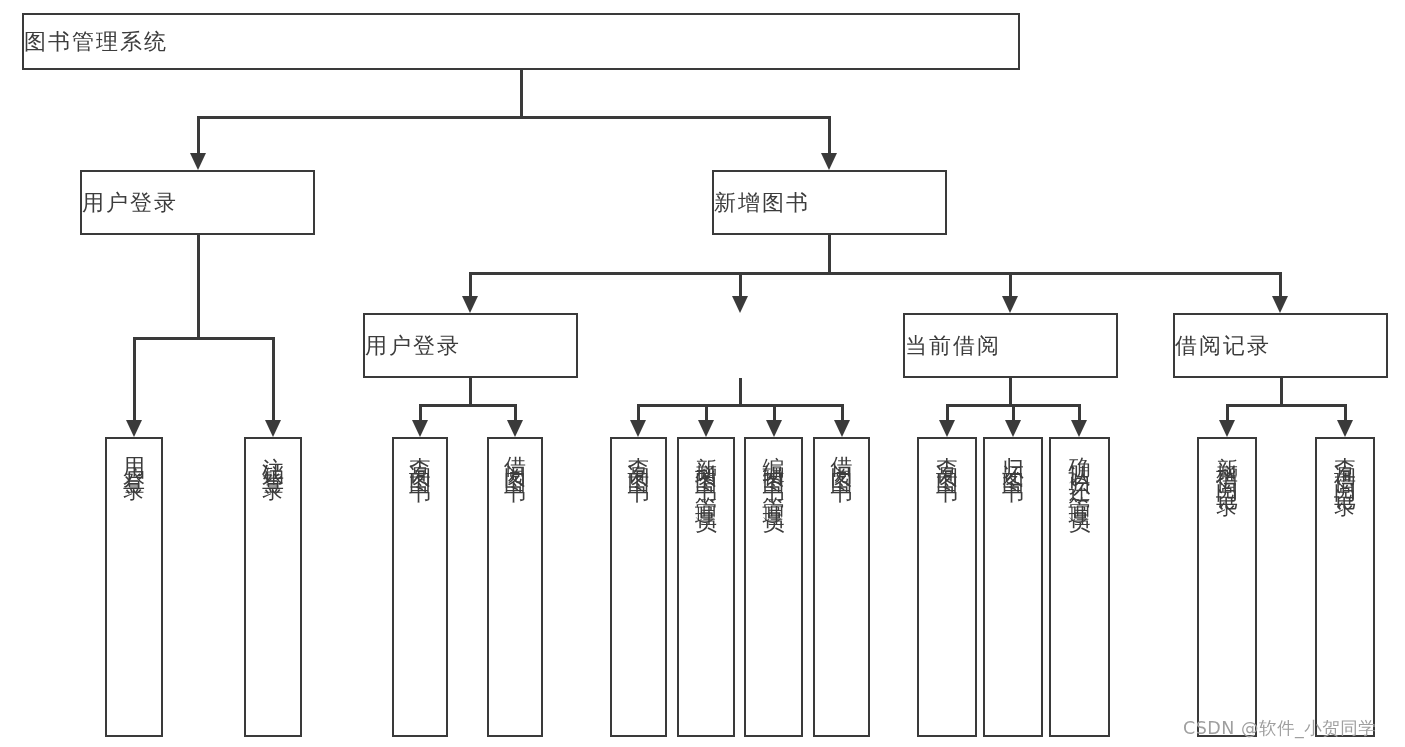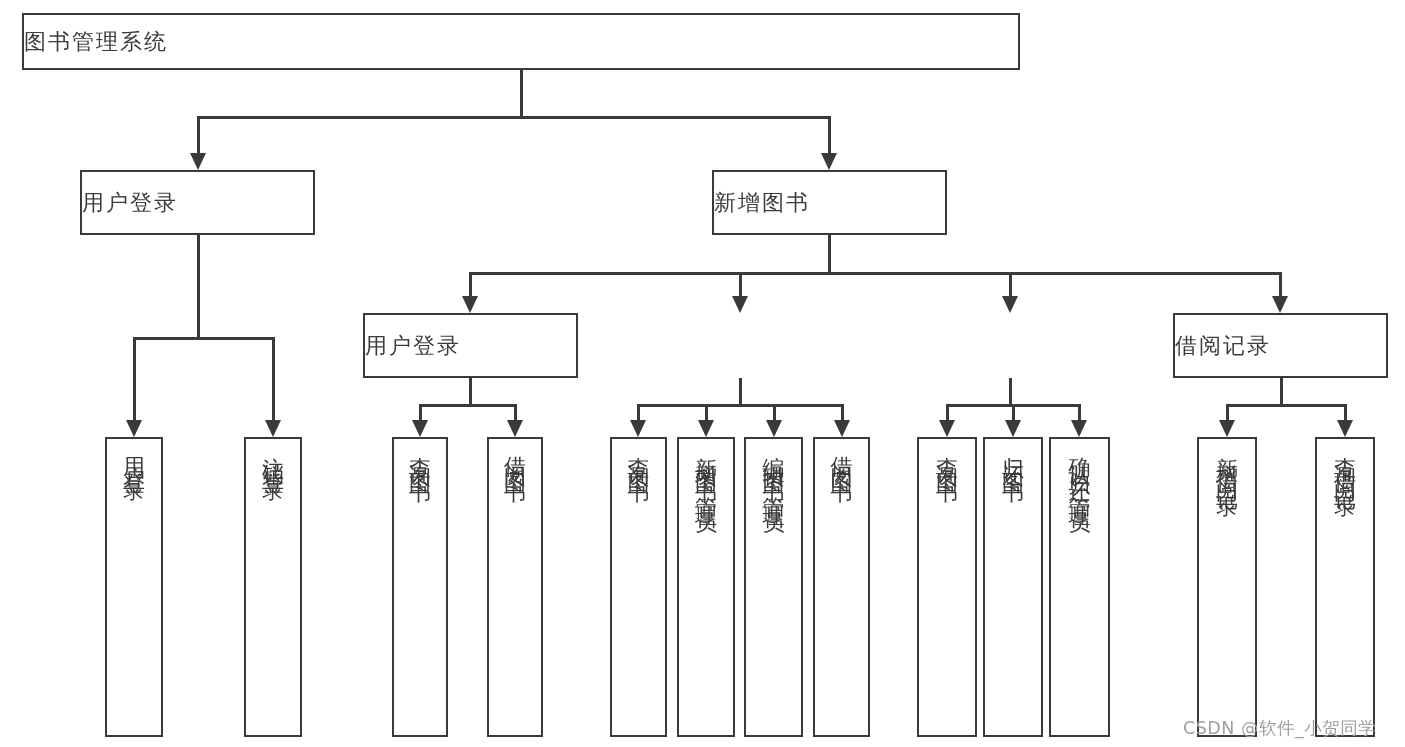--- a/index.html
+++ b/index.html
@@ -103,20 +103,23 @@
   <div class="vline" style="left:739px; top:272px; height:28px;"></div>
   <div class="arrow" style="left:732px; top:296px;"></div>
   <div class="vline" style="left:1009px; top:272px; height:28px;"></div>
   <div class="arrow" style="left:1002px; top:296px;"></div>
   <div class="vline" style="left:1279px; top:272px; height:28px;"></div>
   <div class="arrow" style="left:1272px; top:296px;"></div>
 
   <div class="node h-node" style="left:363px; top:313px; width:215px; height:65px;">
     <span>用户登录</span>
   </div>
+  <div class="node h-node" style="left:903px; top:313px; width:215px; height:65px;">
+    <span>当前借阅</span>
+  </div>
   <div class="node h-node" style="left:1173px; top:313px; width:215px; height:65px;">
     <span>借阅记录</span>
   </div>
 
   <div class="vline" style="left:469px; top:378px; height:28px;"></div>
   <div class="hline" style="left:419px; top:404px; width:98px;"></div>
   <div class="vline" style="left:419px; top:404px; height:20px;"></div>
   <div class="arrow" style="left:412px; top:420px;"></div>
   <div class="vline" style="left:514px; top:404px; height:20px;"></div>
   <div class="arrow" style="left:507px; top:420px;"></div>

